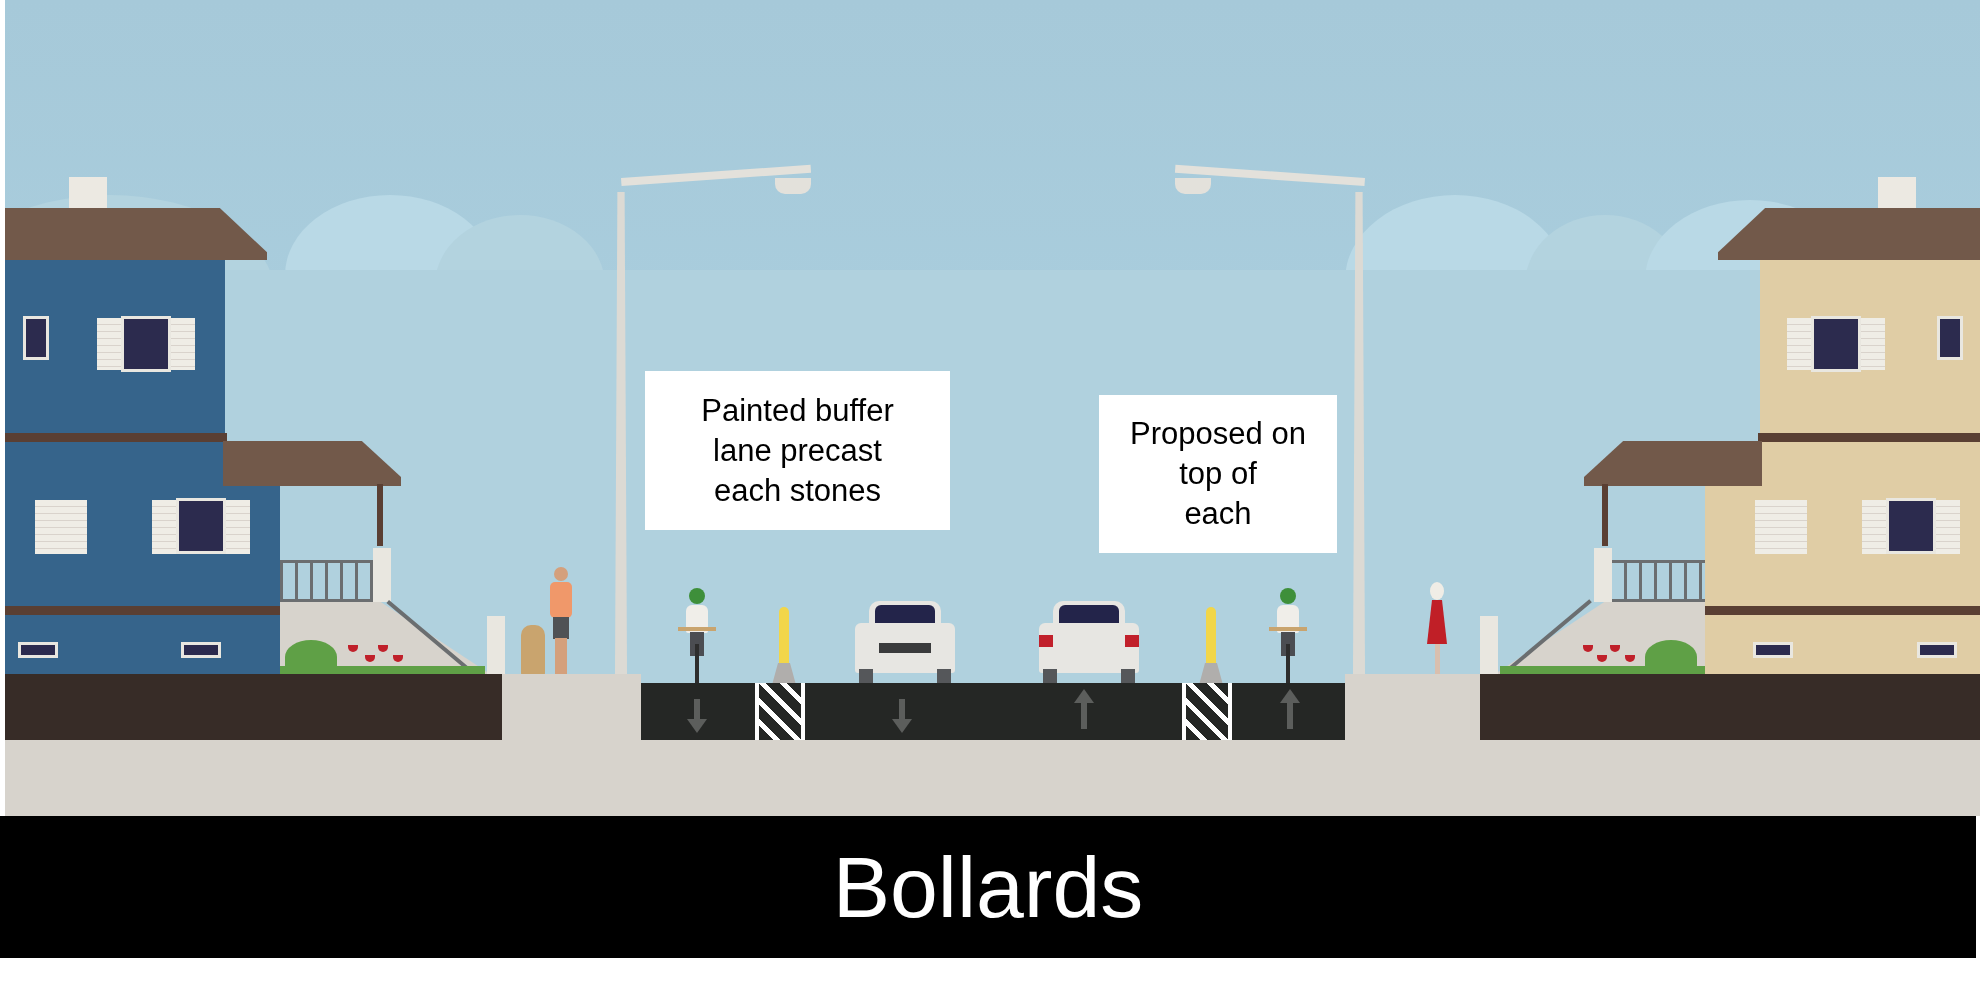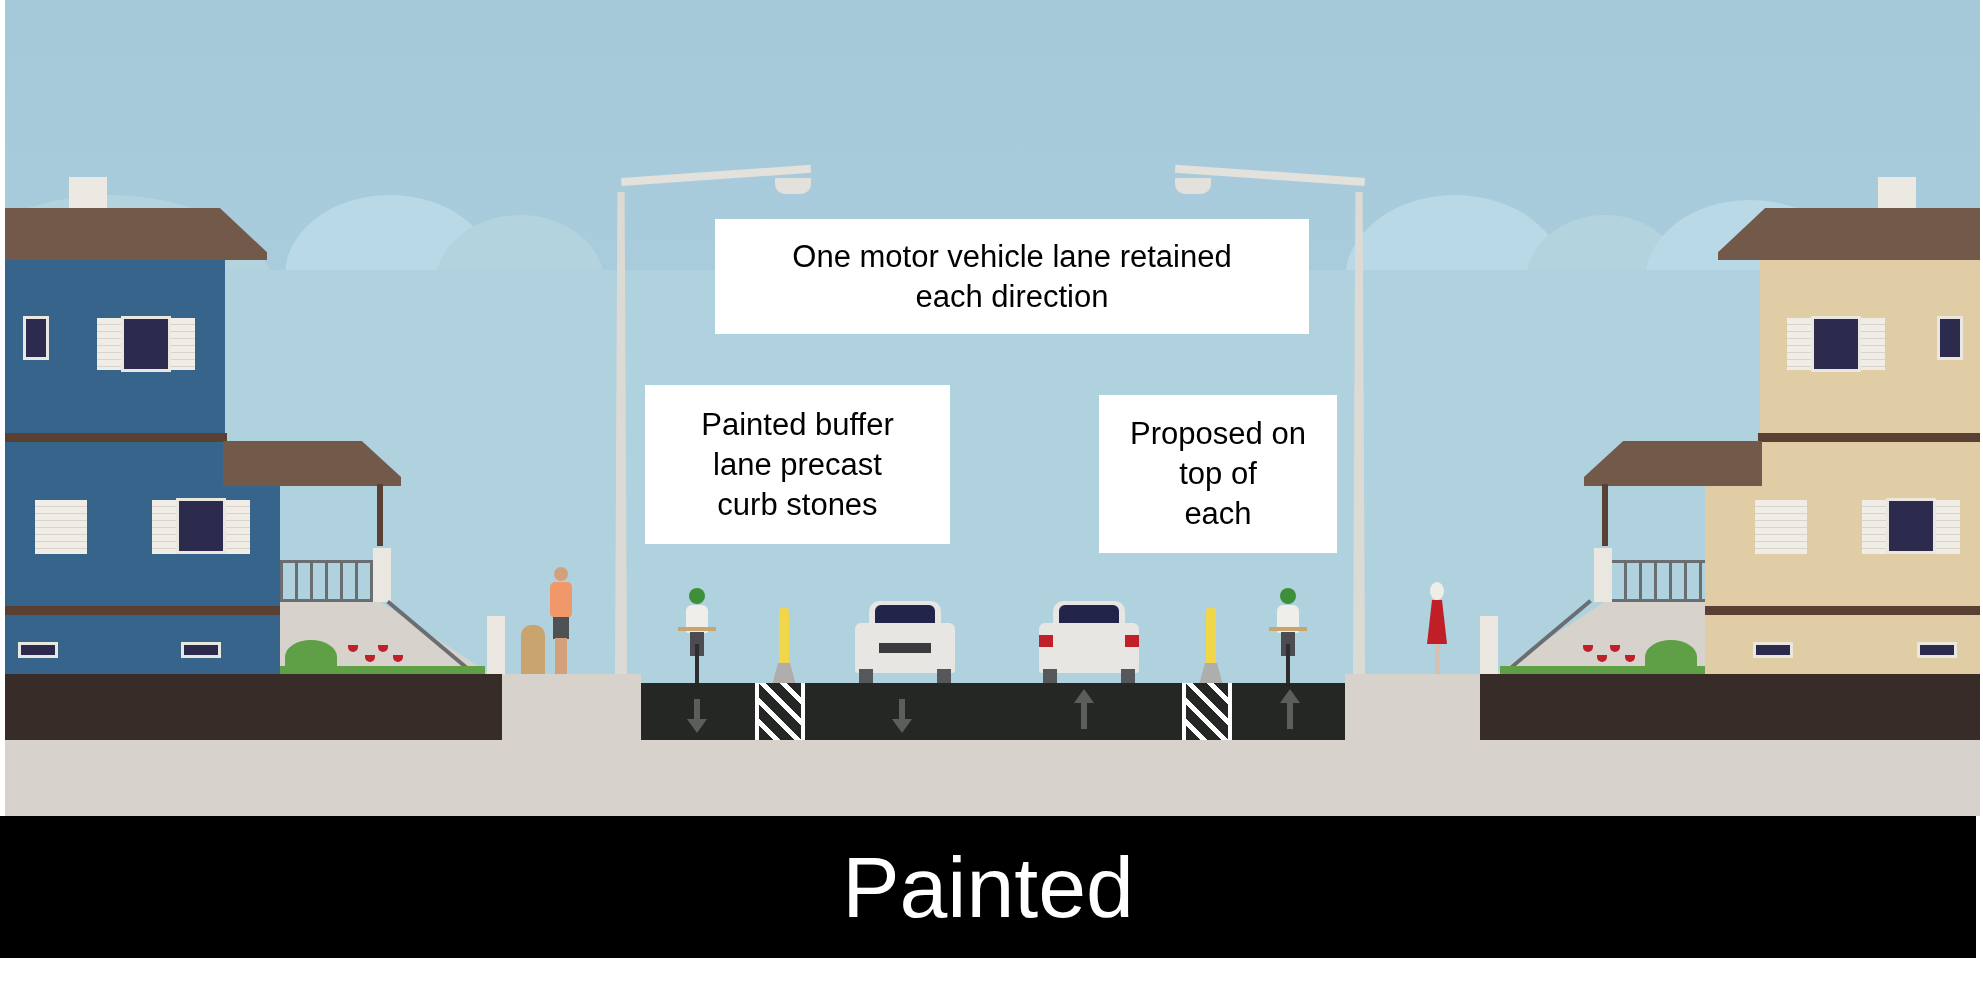--- a/index.html
+++ b/index.html
@@ -181,37 +181,31 @@
 
   <div class="road">
     <div class="arrow down" style="left:53px;"></div>
     <div class="hatch" style="left:114px;"></div>
     <div class="arrow down" style="left:258px;"></div>
     <div class="arrow up" style="left:440px;top:20px;"></div>
     <div class="hatch" style="left:541px;"></div>
     <div class="arrow up" style="left:646px;top:20px;"></div>
   </div>
 
-  <div class="label-box" style="left:710px;top:219px;width:594px;height:115px;">
-    <div>
-      <span>One motor vehicle lane retained</span>
-      <span>each direction</span>
-    </div>
-  </div>
-  <div class="label-box" style="left:640px;top:385px;width:305px;height:159px;">
+  <div class="label-box" style="left:640px;top:371px;width:305px;height:159px;">
     <div>
       <span>Painted buffer</span>
       <span>lane precast</span>
-      <span>curb stones</span>
+      <span>each stones</span>
     </div>
   </div>
   <div class="label-box" style="left:1094px;top:395px;width:238px;height:158px;">
     <div>
       <span>Proposed on</span>
       <span>top of</span>
       <span>each</span>
     </div>
   </div>
 </div>
 
 <div id="caption-bar">
-  <span>Painted</span>
+  <span>Bollards</span>
 </div>
 
 </body></html>

